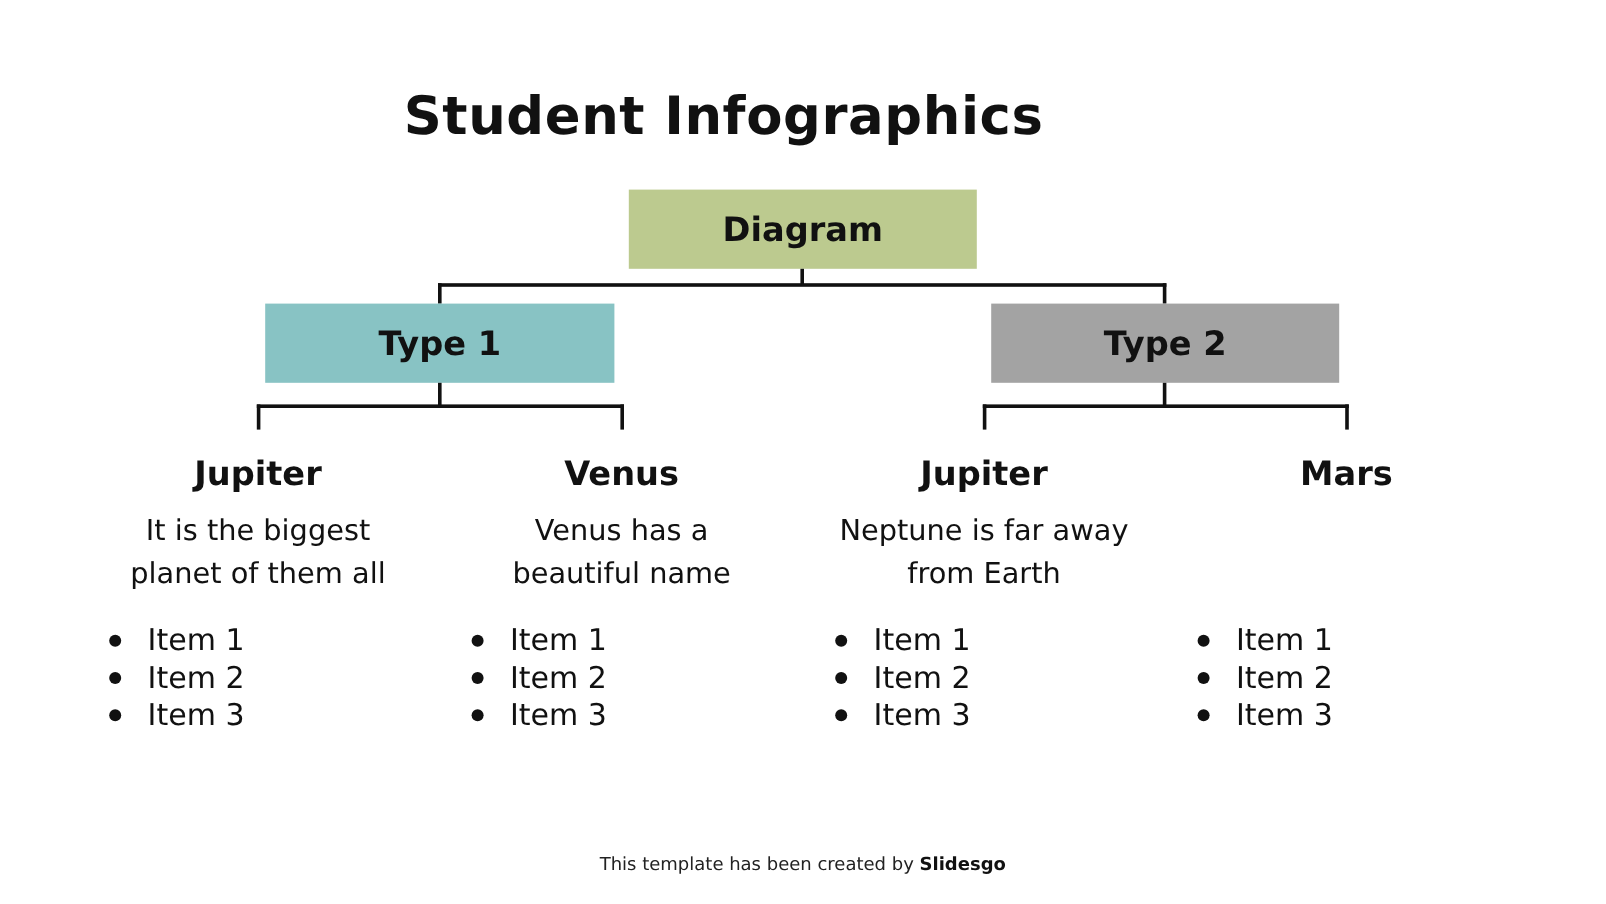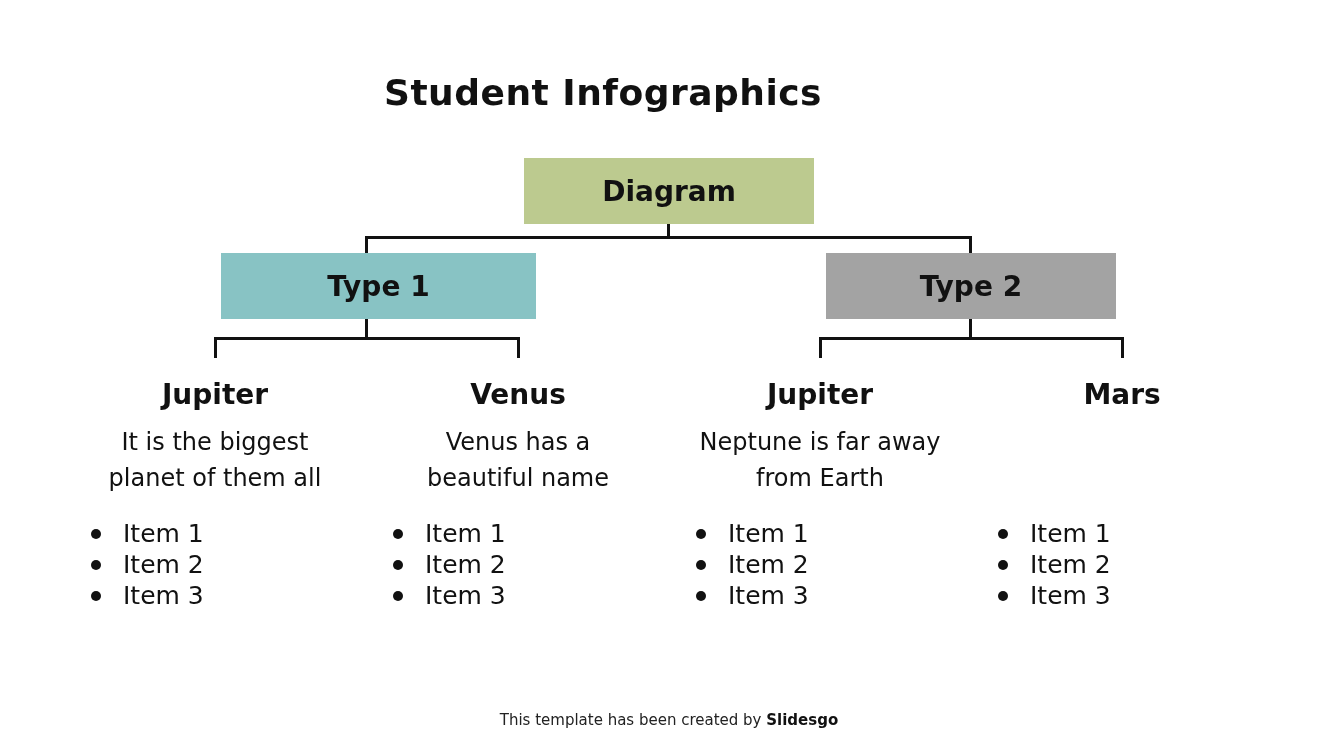--- a/index.html
+++ b/index.html
@@ -1,19 +1,19 @@
 <!DOCTYPE html>
 <html><head>
   <meta charset="utf-8">
   <style>
     html, body { margin: 0; padding: 0; background: #ffffff; }
     body { width: 1338px; height: 753px; position: relative; overflow: hidden;
            font-family: "DejaVu Sans", sans-serif; color: #111111; }
     .title { position: absolute; left: 0; width: 1206px; top: 72px; text-align: center;
-             font-size: 36px; font-weight: bold; letter-spacing: 0.5px; }
+             font-size: 44px; font-weight: bold; letter-spacing: 0.5px; }
     .box { position: absolute; display: flex; align-items: center; justify-content: center;
            font-size: 28px; font-weight: bold; }
     .line { position: absolute; background: #111111; }
     .col { position: absolute; width: 300px; text-align: center; }
     .col h2 { margin: 0; font-size: 28px; font-weight: bold; line-height: 34px; }
     .col p { margin: 12px 0 0 0; font-size: 24px; line-height: 36px; }
     .items { position: absolute; list-style: none; margin: 0; padding: 0; }
     .items li { font-size: 25px; line-height: 31px; display: flex; align-items: center; }
     .bullet { display: inline-block; width: 10px; height: 10px; border-radius: 50%;
               background: #111111; margin-right: 22px; }
@@ -28,21 +28,21 @@
 
 <div class="box" style="left:524px; top:158px; width:290px; height:66px; background:#bcca8f;">
   <span>Diagram</span>
 </div>
 
 <div class="line" style="left:667px; top:224px; width:3px; height:14px;"></div>
 <div class="line" style="left:365px; top:236px; width:607px; height:3px;"></div>
 <div class="line" style="left:365px; top:236px; width:3px; height:17px;"></div>
 <div class="line" style="left:969px; top:236px; width:3px; height:17px;"></div>
 
-<div class="box" style="left:221px; top:253px; width:315px; height:66px; background:#88c3c4;">
+<div class="box" style="left:221px; top:253px; width:291px; height:66px; background:#88c3c4;">
   <span>Type 1</span>
 </div>
 <div class="box" style="left:826px; top:253px; width:290px; height:66px; background:#a3a3a3;">
   <span>Type 2</span>
 </div>
 
 <div class="line" style="left:365px; top:319px; width:3px; height:20px;"></div>
 <div class="line" style="left:214px; top:337px; width:306px; height:3px;"></div>
 <div class="line" style="left:214px; top:337px; width:3px; height:21px;"></div>
 <div class="line" style="left:517px; top:337px; width:3px; height:21px;"></div>

